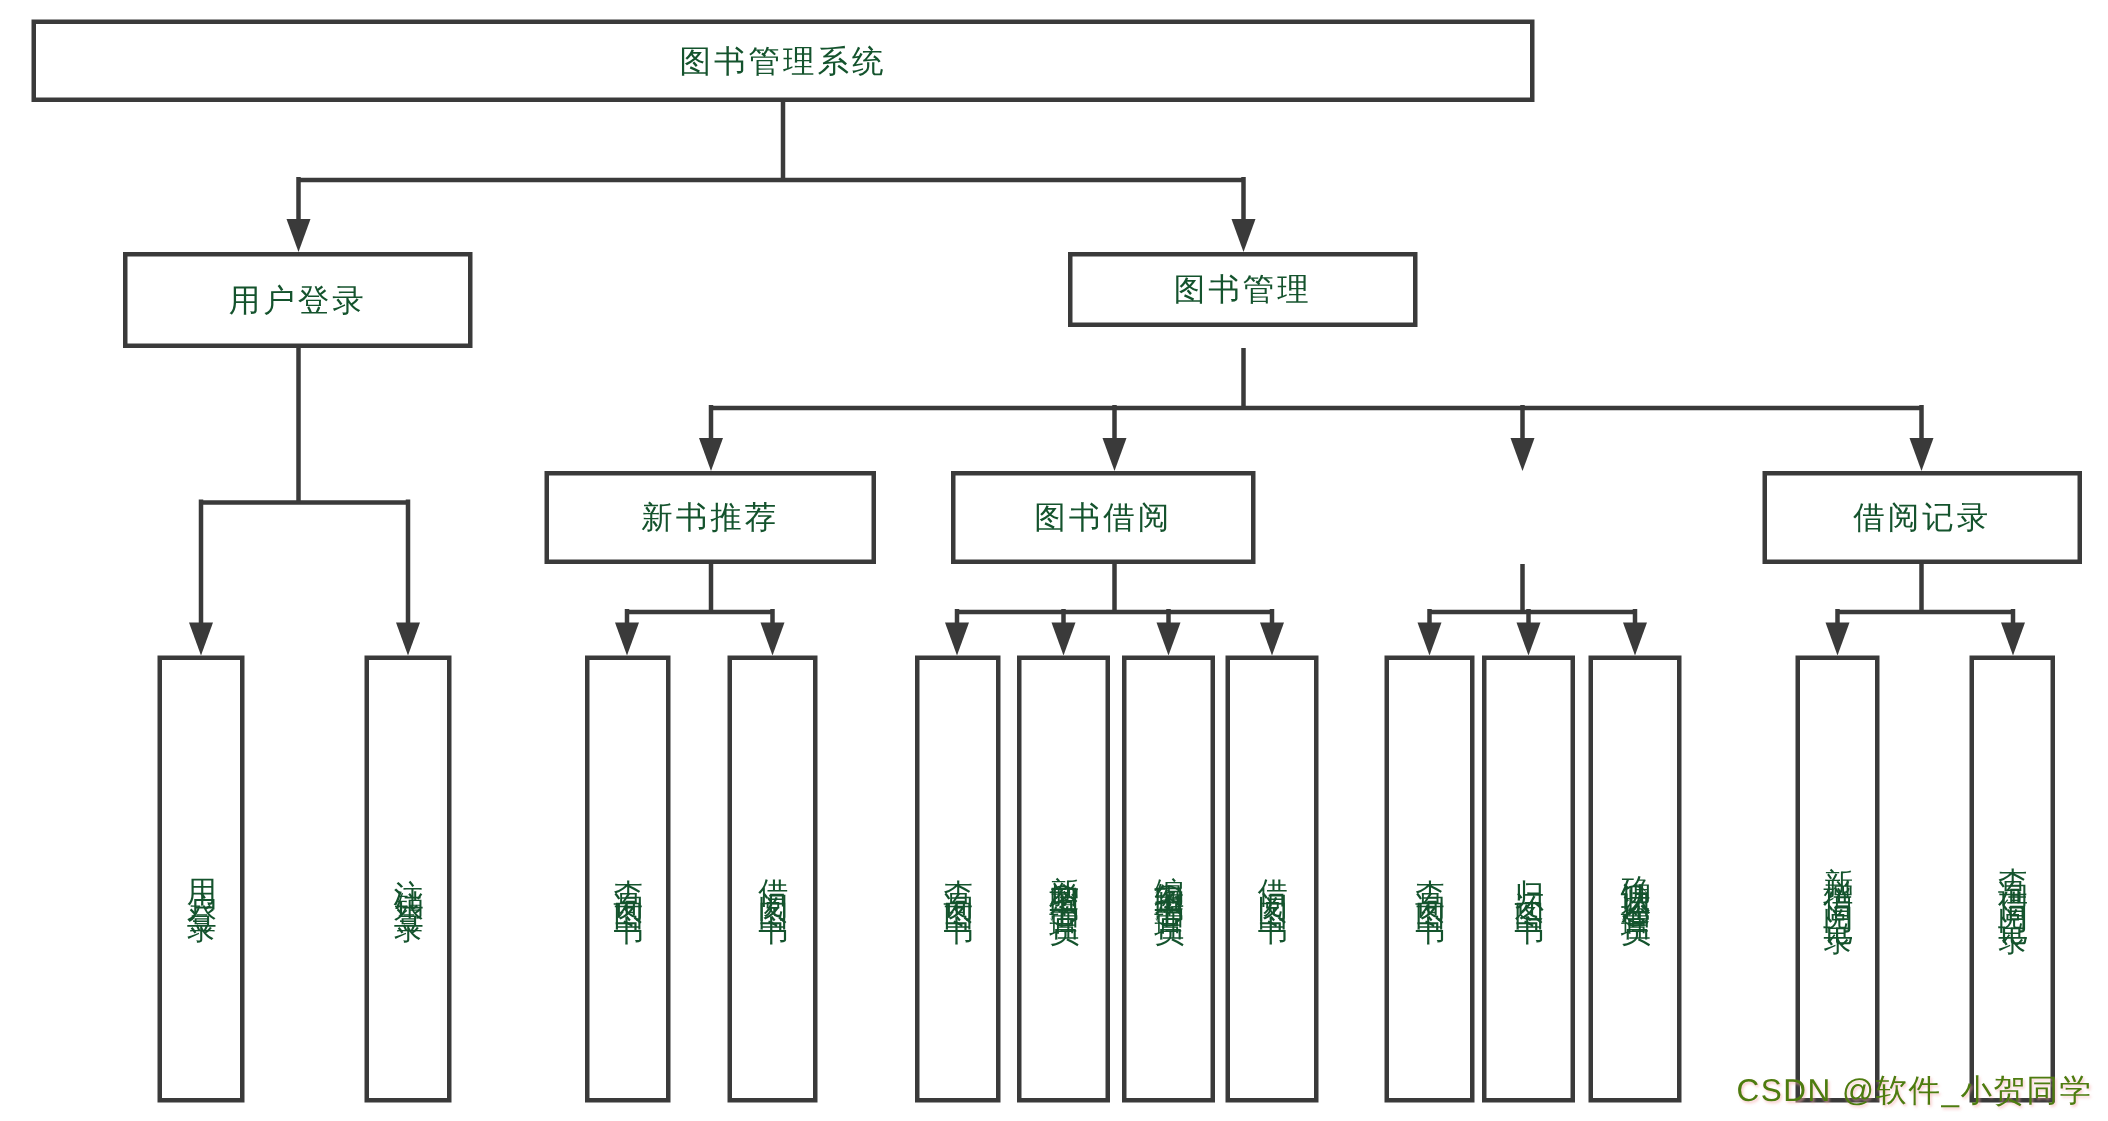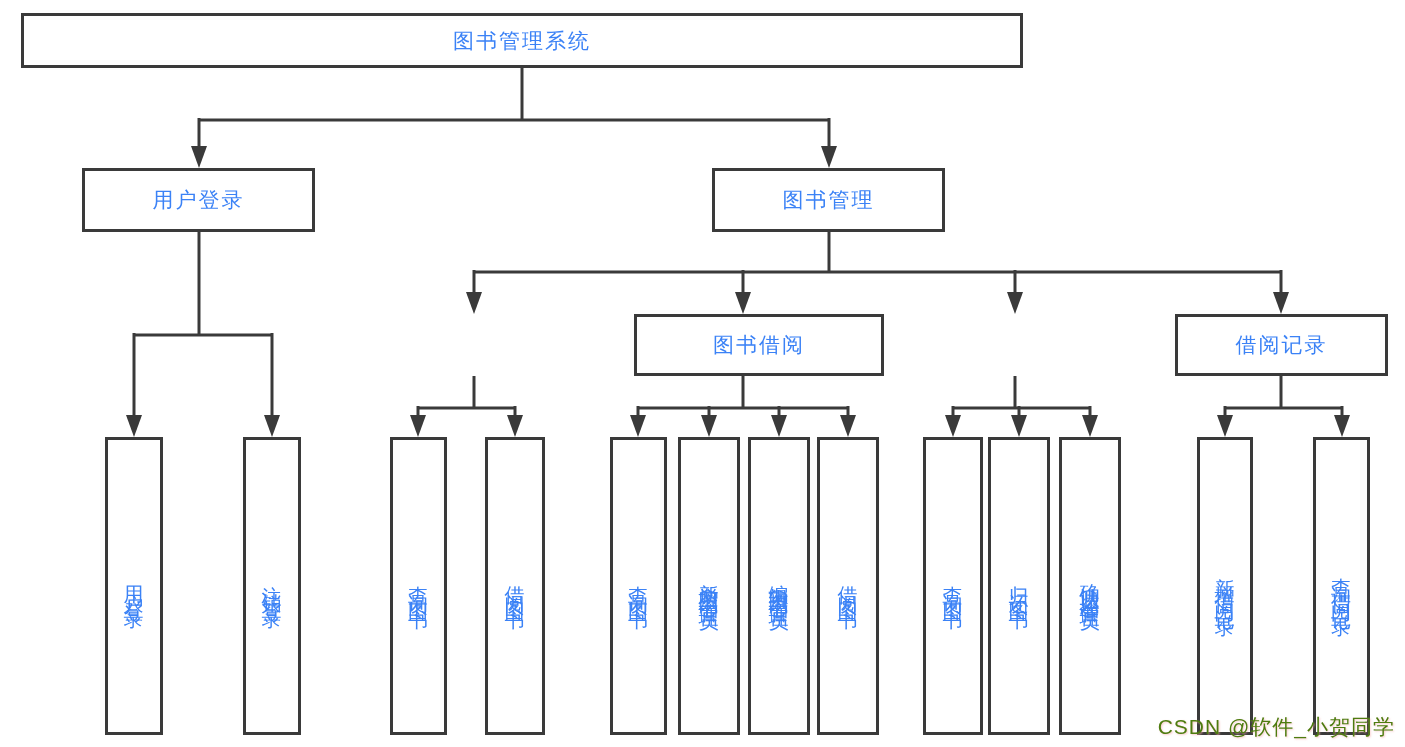--- a/index.html
+++ b/index.html
@@ -23,21 +23,21 @@
     height: 747px;
   }
   .box {
     position: absolute;
     box-sizing: border-box;
     border: 3px solid #3a3a3a;
     background: #ffffff;
     display: flex;
     align-items: center;
     justify-content: center;
-    color: #3b82f6;
+    color: #14532d;
   }
   .hbox {
     font-size: 21px;
     letter-spacing: 2px;
   }
   .hbox .lbl {
     white-space: nowrap;
   }
   .vbox .lbl {
     writing-mode: vertical-rl;
@@ -132,25 +132,28 @@
     </g>
   </svg>
 
   <div class="box hbox" style="left:21px; top:13px; width:1002px; height:55px;">
     <span class="lbl">图书管理系统</span>
   </div>
 
   <div class="box hbox" style="left:82px; top:168px; width:233px; height:64px;">
     <span class="lbl">用户登录</span>
   </div>
-  <div class="box hbox" style="left:712px; top:168px; width:233px; height:64px;">
+  <div class="box hbox" style="left:712px; top:168px; width:233px; height:50px;">
     <span class="lbl">图书管理</span>
   </div>
 
-  <div class="box hbox" style="left:634px; top:314px; width:250px; height:62px;">
+  <div class="box hbox" style="left:363px; top:314px; width:221px; height:62px;">
+    <span class="lbl">新书推荐</span>
+  </div>
+  <div class="box hbox" style="left:634px; top:314px; width:203px; height:62px;">
     <span class="lbl">图书借阅</span>
   </div>
   <div class="box hbox" style="left:1175px; top:314px; width:213px; height:62px;">
     <span class="lbl">借阅记录</span>
   </div>
 
   <div class="box vbox" style="left:105px; top:437px; width:58px; height:298px;">
     <span class="lbl">用户登录</span>
   </div>
   <div class="box vbox" style="left:243px; top:437px; width:58px; height:298px;">

